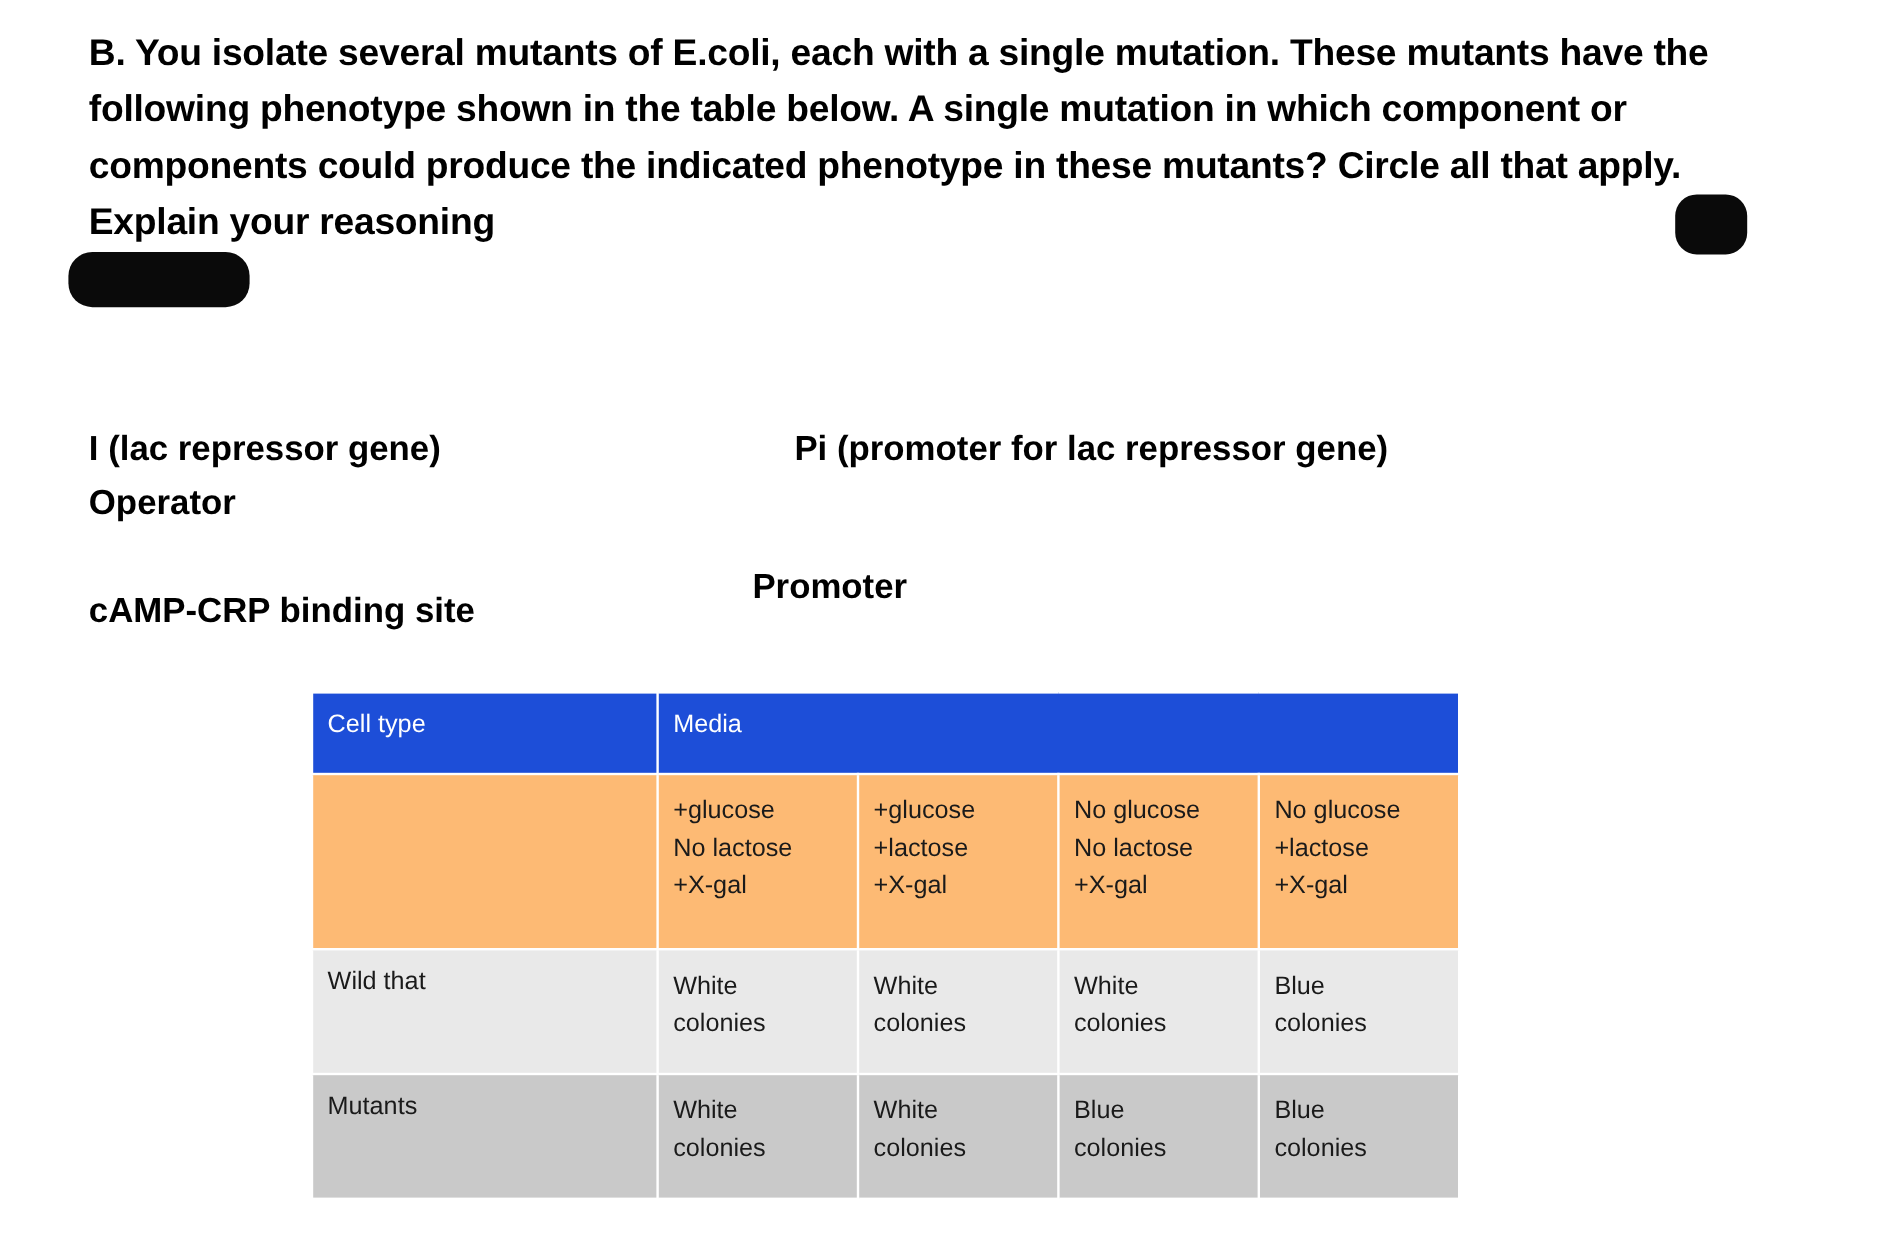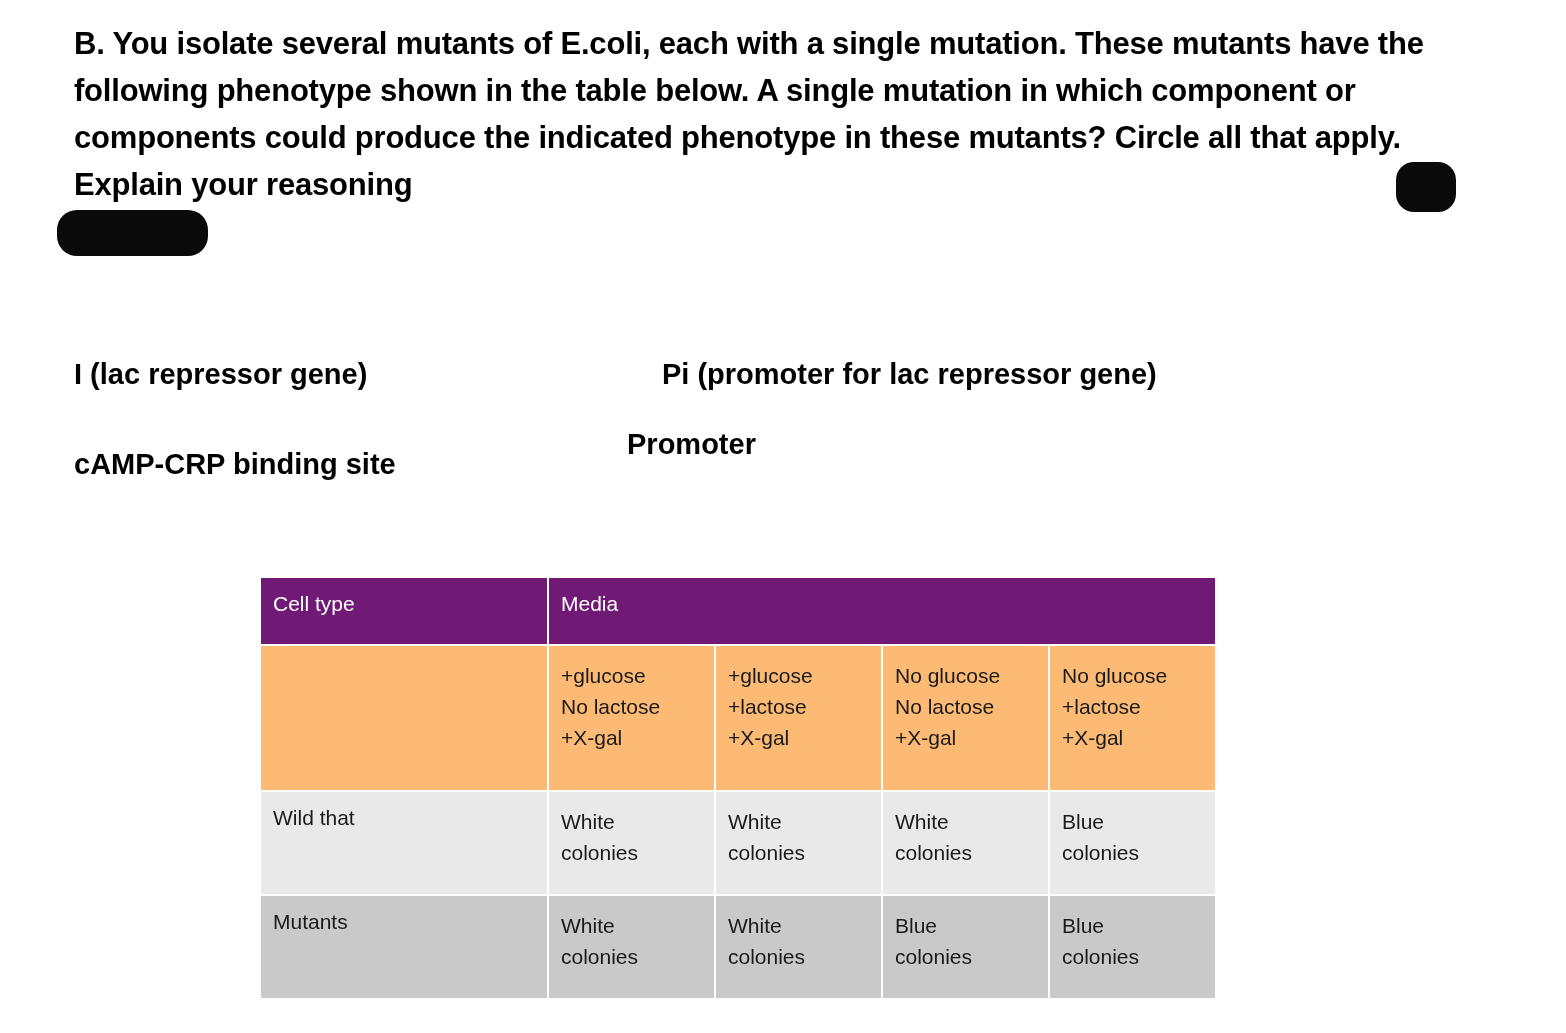--- a/index.html
+++ b/index.html
@@ -100,21 +100,21 @@
     padding: 14px 12px 10px 12px;
     text-align: left;
     font-weight: normal;
     border: 2px solid #ffffff;
   }
   .col-celltype { width: 288px; }
   .col-media    { width: 167px; }
 
   .header-row td,
   .header-row th {
-    background: #701a75;
+    background: #1d4ed8;
     color: #ffffff;
     font-weight: bold;
     font-size: 21px;
     height: 42px;
     border-color: #ffffff;
     padding-top: 15px;
   }
   #media-header-cell { text-align: center; }
 
   .media-conditions-row td {
@@ -139,20 +139,23 @@
 </div>
 
 <div class="redaction-blob" id="redaction-blob-right"></div>
 <div class="redaction-blob" id="redaction-blob-left"></div>
 
 <div id="components-block">
   <div class="component-row" id="row-gene-1">
     <span class="component-item" id="component-pi">Pi   (promoter for lac repressor gene)</span>
     <span class="component-item" id="component-i">I (lac repressor gene)</span>
   </div>
+  <div class="component-row" id="row-gene-2">
+    <span class="component-item" id="component-operator">Operator</span>
+  </div>
   <div class="component-row" id="row-gene-3">
     <span class="component-item" id="component-camp">cAMP-CRP binding site</span>
     <span class="component-item" id="component-promoter">Promoter</span>
   </div>
 </div>
 
 <table id="phenotype-table">
   <colgroup>
     <col class="col-celltype">
     <col class="col-media">

